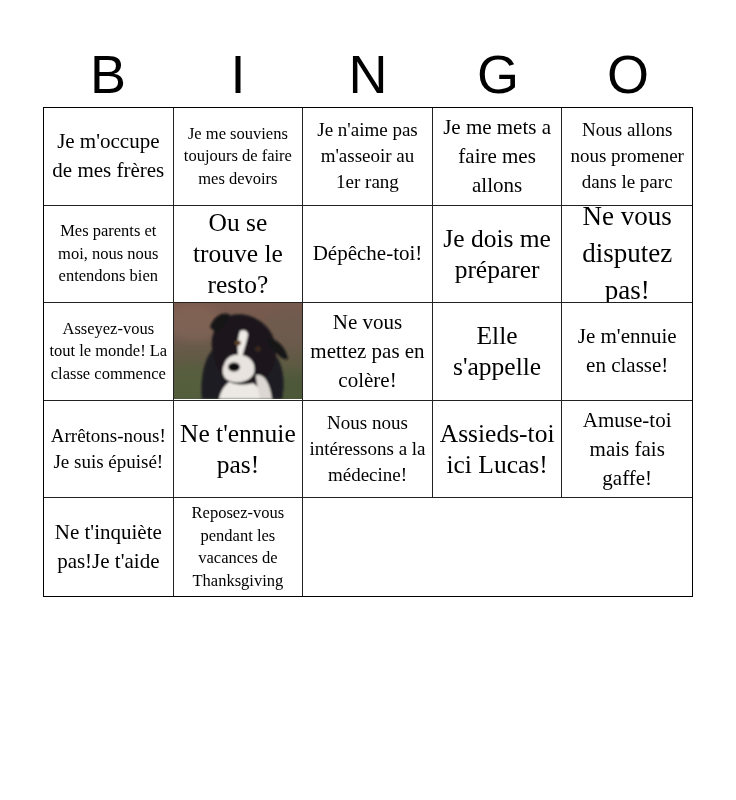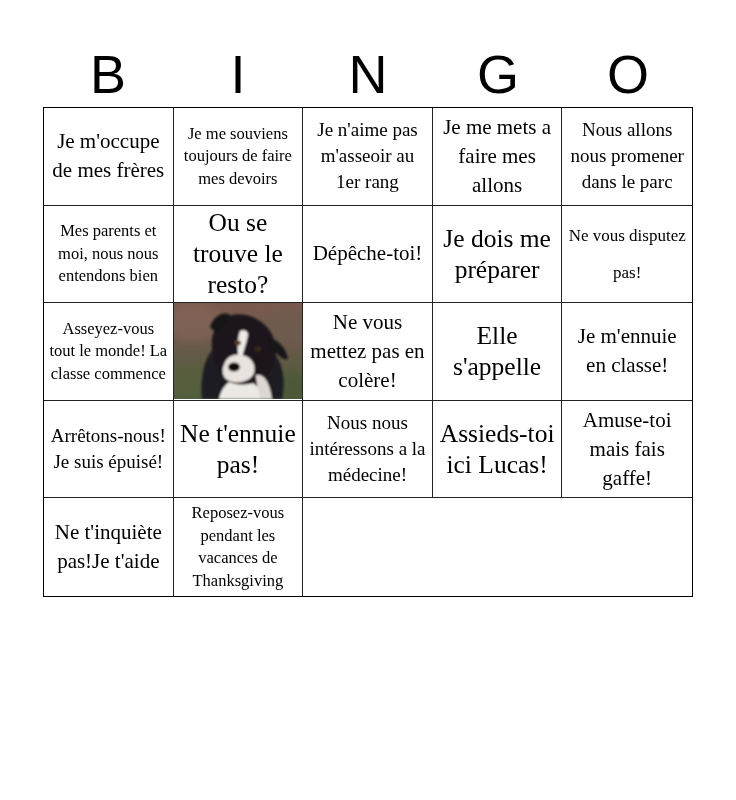--- a/index.html
+++ b/index.html
@@ -54,21 +54,21 @@
       box-sizing: border-box;
       overflow: hidden;
     }
     .cell:nth-child(5n) { border-right: none; }
     .cell:nth-child(n+21) { border-bottom: none; }
     .cell span { display: block; }
     .s16 { font-size: 16.5px; line-height: 22.5px; }
     .s18 { font-size: 19px; line-height: 26px; justify-content: flex-end; }
     .s21 { font-size: 21px; line-height: 29px; }
     .s25 { font-size: 25.5px; line-height: 31px; }
-    .s27 { font-size: 17px; line-height: 37px; align-items: center; }
+    .s27 { font-size: 27px; line-height: 37px; align-items: center; }
     .free-cell { padding: 0; }
     .dog {
       width: 130px;
       height: 96px;
       position: relative;
       overflow: hidden;
       background: linear-gradient(180deg, #7a5a4e 0%, #6e5a4d 35%, #5d5a42 65%, #4d5a3a 100%);
     }
   </style>
 </head>

